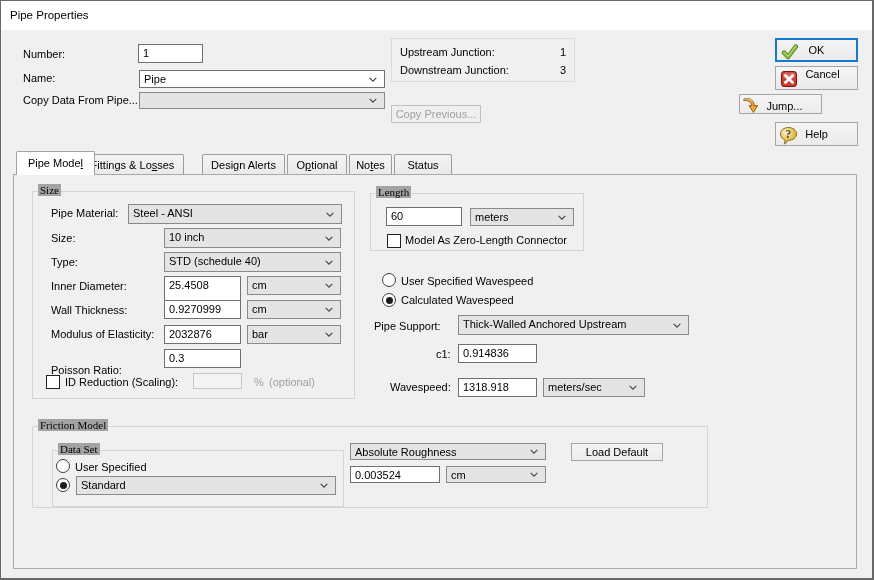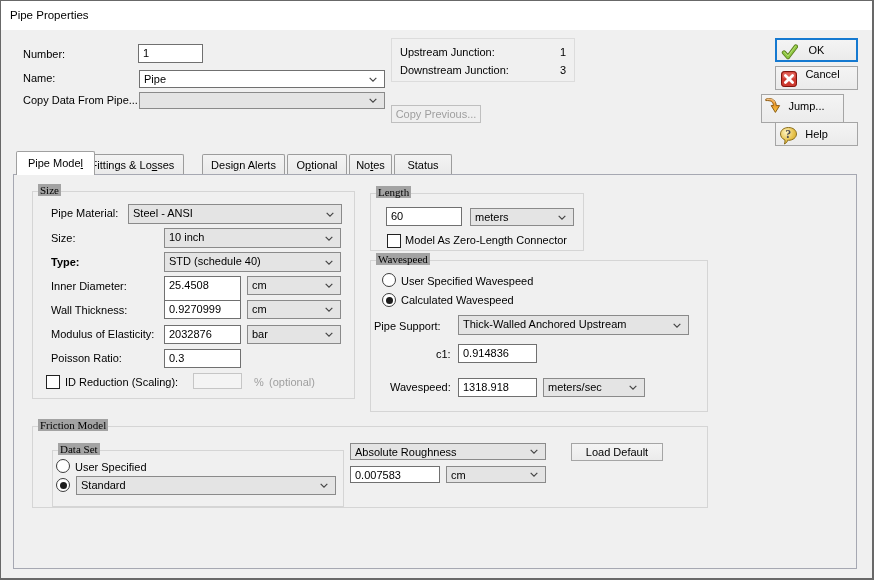--- a/index.html
+++ b/index.html
@@ -59,21 +59,21 @@
       <path d="M3.4 8.2 L7 12 L14.4 2.4" fill="none" stroke="#b4dd72" stroke-width="1" stroke-linecap="round"></path>
     </svg>
     OK</div>
   <div class="btn" style="left:774px; top:65px; width:83px; height:24px; padding-top:1px;">
     <svg style="position:absolute; left:5px; top:4px;" width="16" height="16" viewBox="0 0 16 16">
       <rect x="0.5" y="0.5" width="15" height="15" rx="2.6" fill="#cd3a30" stroke="#7e120c"></rect>
       <rect x="1.6" y="1.6" width="12.8" height="6" rx="2.2" fill="#e0655c" opacity="0.85"></rect>
       <path d="M4.4 4.4 L11.6 11.6 M11.6 4.4 L4.4 11.6" stroke="#fff" stroke-width="2.8" stroke-linecap="round"></path>
     </svg>
     <span style="margin-left:12px;">Cancel</span></div>
-  <div class="btn" style="left:760px; top:93px; width:83px; height:29px; padding-top:5px;">
+  <div class="btn" style="left:738px; top:93px; width:83px; height:20px; padding-top:5px;">
     <svg style="position:absolute; left:3px; top:2px;" width="17" height="17" viewBox="0 0 17 17">
       <defs>
           <linearGradient id="jg" x1="0" y1="0" x2="0" y2="1">
             <stop offset="0" stop-color="#f0a344"></stop>
             <stop offset="0.55" stop-color="#ee9d2a"></stop>
             <stop offset="1" stop-color="#f3cf45"></stop>
           </linearGradient>
         </defs>
       <path d="M0.8 2.2 C4.5 0.8 8.6 1.6 10.4 5.2 C10.9 6.2 11.2 7.4 11.2 8.6 L14.6 8.6 L10.4 15.4 L6.2 8.6 L8.4 8.6 C8.3 5.0 6.0 3.2 0.8 3.6 Z" fill="url(#jg)" stroke="#8c5a12" stroke-width="1" stroke-linejoin="round"></path>
       <path d="M1.6 2.6 C5 1.6 8.3 2.2 9.7 5.4" fill="none" stroke="#f8cf9e" stroke-width="1"></path>
@@ -109,21 +109,21 @@
     <svg class="chev" viewBox="0 0 10 6">
         <polyline points="1,1 5,5 9,1" fill="none" stroke="#444" stroke-width="1.4"></polyline>
       </svg>
   </div>
   <div class="lbl" style="left:50px; top:231px;">Size:</div>
   <div class="cb" style="left:163px; top:227px; width:177px; height:20px;">10 inch
     <svg class="chev" viewBox="0 0 10 6">
         <polyline points="1,1 5,5 9,1" fill="none" stroke="#444" stroke-width="1.4"></polyline>
       </svg>
   </div>
-  <div class="lbl" style="left:50px; top:255px;font-weight:bold;">Type:</div>
+  <div class="lbl" style="left:50px; top:255px;">Type:</div>
   <div class="cb" style="left:163px; top:251px; width:177px; height:20px;">STD (schedule 40)
     <svg class="chev" viewBox="0 0 10 6">
         <polyline points="1,1 5,5 9,1" fill="none" stroke="#444" stroke-width="1.4"></polyline>
       </svg>
   </div>
   <div class="lbl" style="left:50px; top:279px;">Inner Diameter:</div>
   <div class="tb" style="left:163px; top:275px; width:77px; height:28px;">25.4508</div>
   <div class="cb" style="left:246px; top:275px; width:94px; height:19px;">cm
     <svg class="chev" viewBox="0 0 10 6">
         <polyline points="1,1 5,5 9,1" fill="none" stroke="#444" stroke-width="1.4"></polyline>
@@ -136,43 +136,40 @@
         <polyline points="1,1 5,5 9,1" fill="none" stroke="#444" stroke-width="1.4"></polyline>
       </svg>
   </div>
   <div class="lbl" style="left:50px; top:327px;">Modulus of Elasticity:</div>
   <div class="tb" style="left:163px; top:324px; width:77px; height:19px;">2032876</div>
   <div class="cb" style="left:246px; top:324px; width:94px; height:19px;">bar
     <svg class="chev" viewBox="0 0 10 6">
         <polyline points="1,1 5,5 9,1" fill="none" stroke="#444" stroke-width="1.4"></polyline>
       </svg>
   </div>
-  <div class="lbl" style="left:50px; top:351px;">Poisson Ratio:</div>
+  <div class="lbl" style="left:50px; top:363px;">Poisson Ratio:</div>
   <div class="tb" style="left:163px; top:348px; width:77px; height:19px;">0.3</div>
   <div class="chk" style="left:45px; top:374px;"></div>
   <div class="lbl" style="left:64px; top:375px;">ID Reduction (Scaling):</div>
   <div class="tb" style="left:192px; top:372px; width:49px; height:16px; border-color:#c6c6c6; background:#f4f4f4;"></div>
   <div class="lbl dis" style="left:253px; top:375px;">%</div>
   <div class="lbl dis" style="left:268px; top:375px;">(optional)</div>
 
   <div class="gb" style="left:369px; top:192px; width:214px; height:58px;">
       <span class="cap">Length</span>
     </div>
   <div class="tb" style="left:385px; top:206px; width:76px; height:19px;">60</div>
   <div class="cb" style="left:469px; top:207px; width:104px; height:18px;">meters
     <svg class="chev" viewBox="0 0 10 6">
         <polyline points="1,1 5,5 9,1" fill="none" stroke="#444" stroke-width="1.4"></polyline>
       </svg>
   </div>
   <div class="chk" style="left:386px; top:233px;"></div>
   <div class="lbl" style="left:404px; top:233px;">Model As Zero-Length Connector</div>
 
-  <div class="gb" style="left:369px; top:259px; width:338px; height:152px;">
-      <span class="cap">Wavespeed</span>
-    </div>
   <div class="rad" style="left:381px; top:272px;"></div>
   <div class="lbl" style="left:400px; top:274px;">User Specified Wavespeed</div>
   <div class="rad sel" style="left:381px; top:292px;"></div>
   <div class="lbl" style="left:400px; top:293px;">Calculated Wavespeed</div>
   <div class="lbl" style="left:373px; top:319px;">Pipe Support:</div>
   <div class="cb" style="left:457px; top:314px; width:231px; height:20px;">Thick-Walled Anchored Upstream
     <svg class="chev" viewBox="0 0 10 6">
         <polyline points="1,1 5,5 9,1" fill="none" stroke="#444" stroke-width="1.4"></polyline>
       </svg>
   </div>
@@ -199,19 +196,19 @@
     <svg class="chev" viewBox="0 0 10 6">
         <polyline points="1,1 5,5 9,1" fill="none" stroke="#444" stroke-width="1.4"></polyline>
       </svg>
   </div>
   <div class="cb" style="left:349px; top:442px; width:196px; height:17px;">Absolute Roughness
     <svg class="chev" viewBox="0 0 10 6">
         <polyline points="1,1 5,5 9,1" fill="none" stroke="#444" stroke-width="1.4"></polyline>
       </svg>
   </div>
   <div class="btn" style="left:570px; top:442px; width:92px; height:18px; padding-top:2px;">Load Default</div>
-  <div class="tb" style="left:349px; top:465px; width:90px; height:17px;">0.007583</div>
+  <div class="tb" style="left:349px; top:465px; width:90px; height:17px;">0.003524</div>
   <div class="cb" style="left:445px; top:465px; width:100px; height:17px;">cm
     <svg class="chev" viewBox="0 0 10 6">
         <polyline points="1,1 5,5 9,1" fill="none" stroke="#444" stroke-width="1.4"></polyline>
       </svg>
   </div>
 </div>
 
 </body></html>

